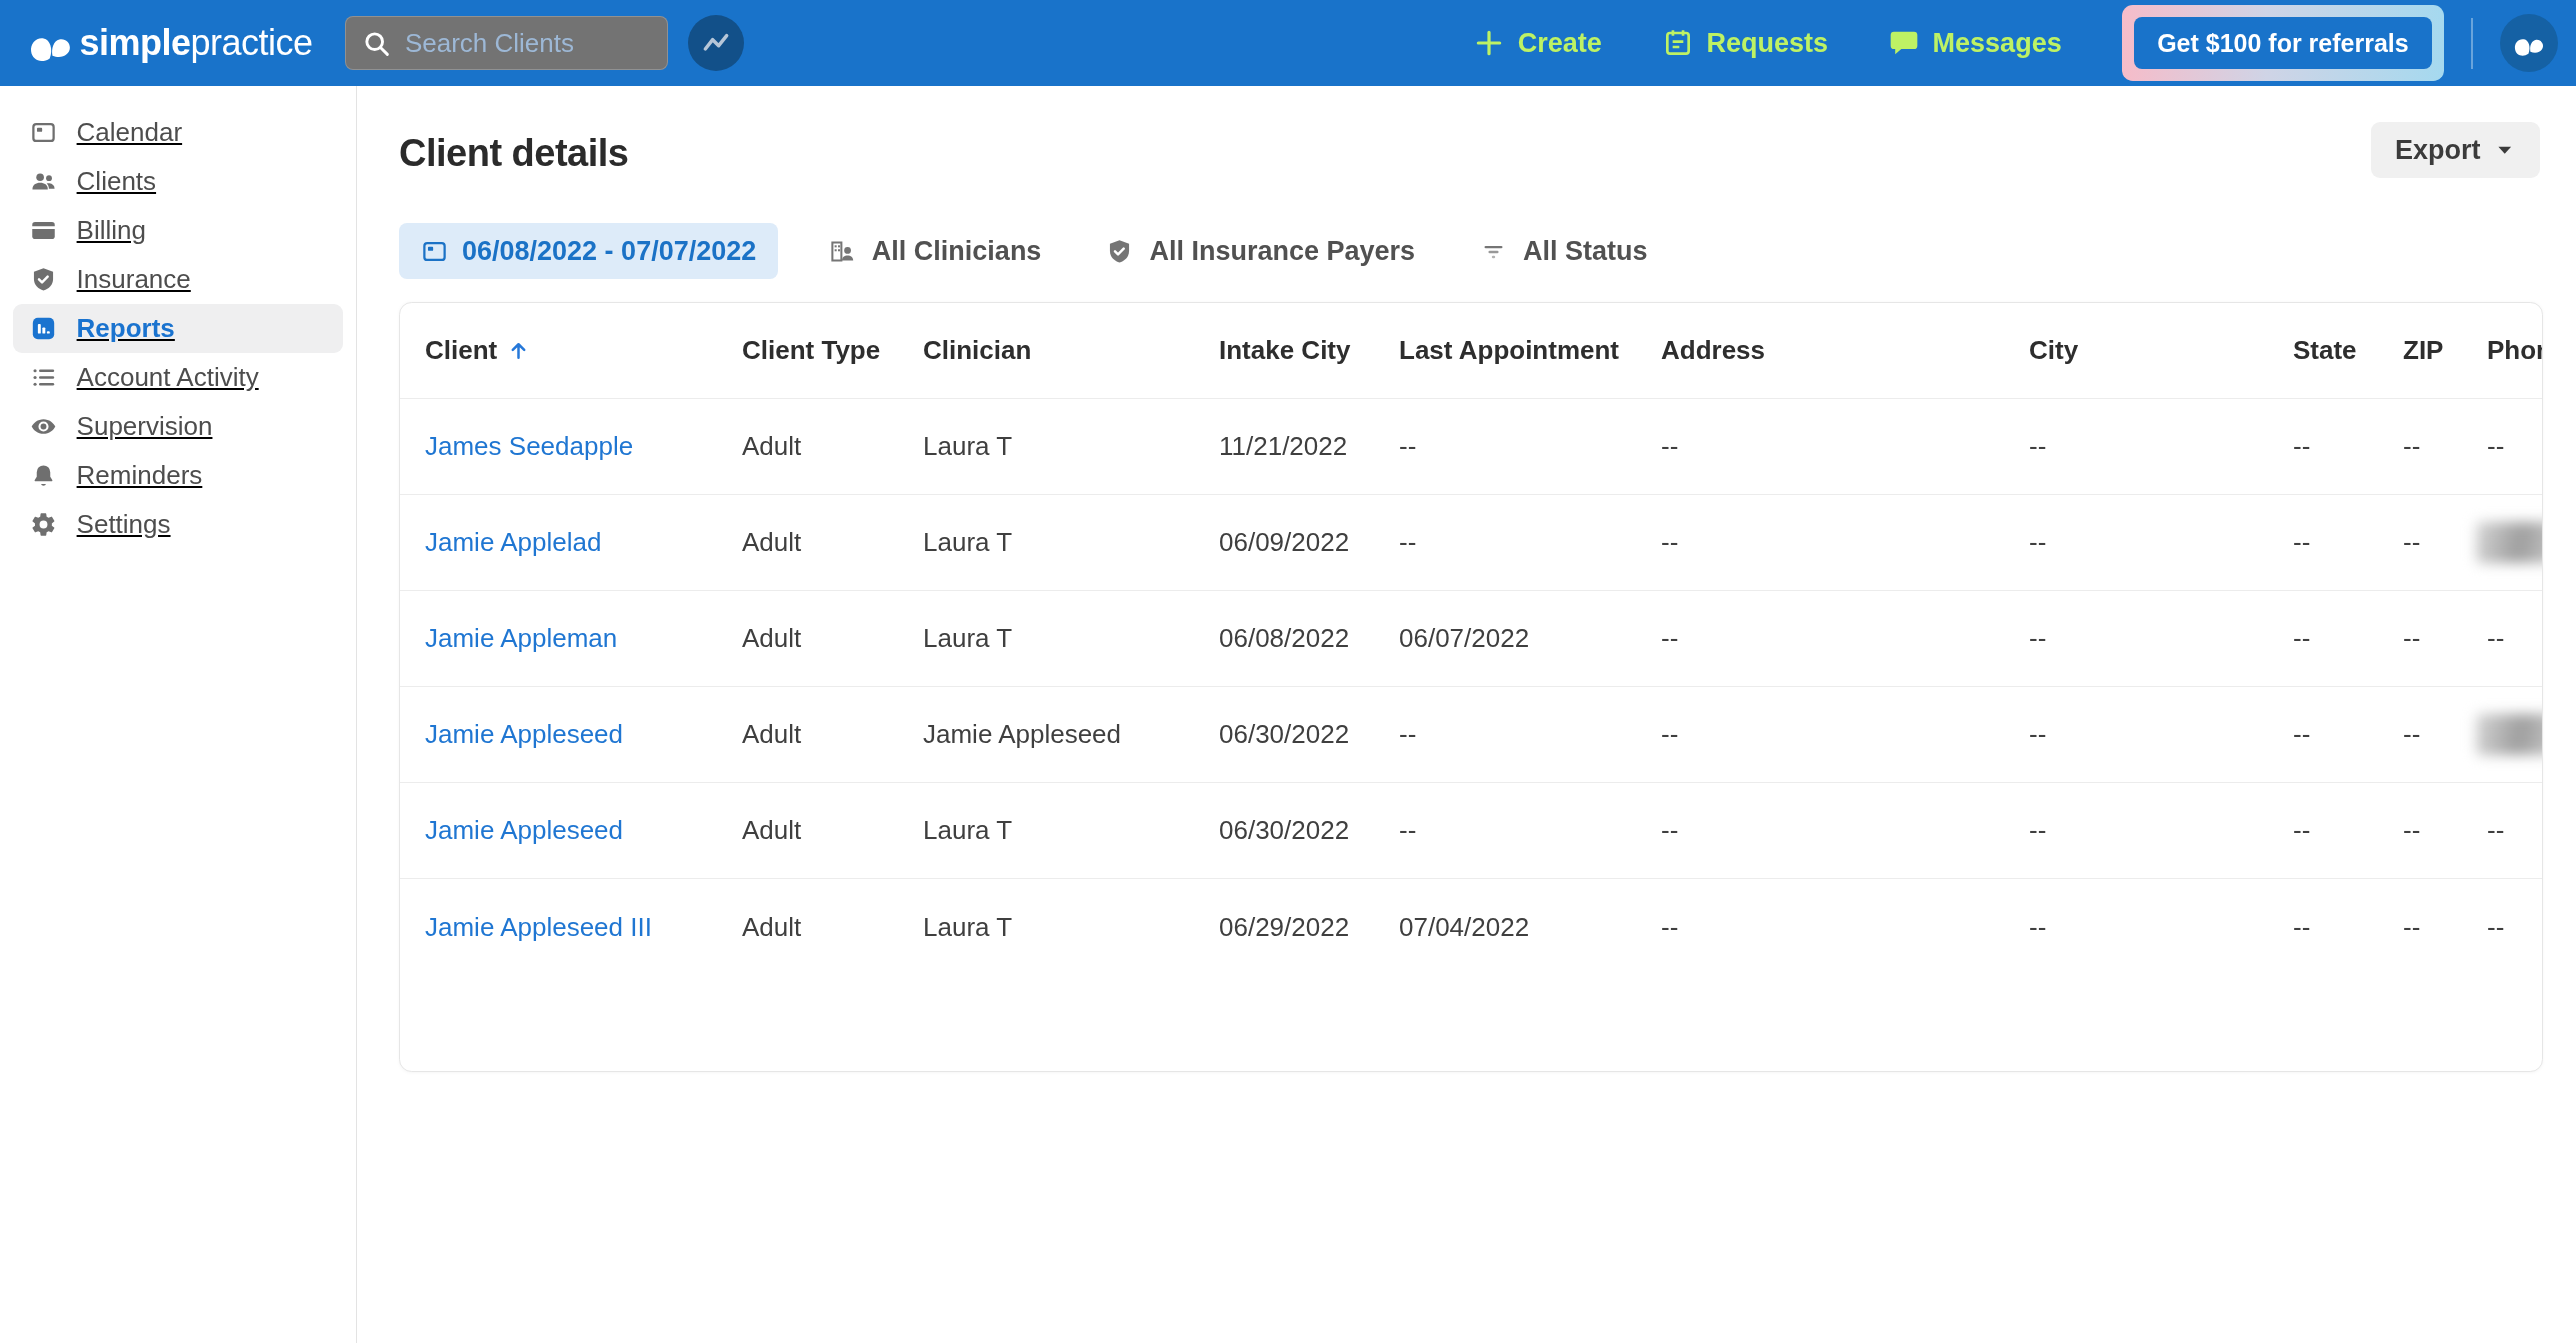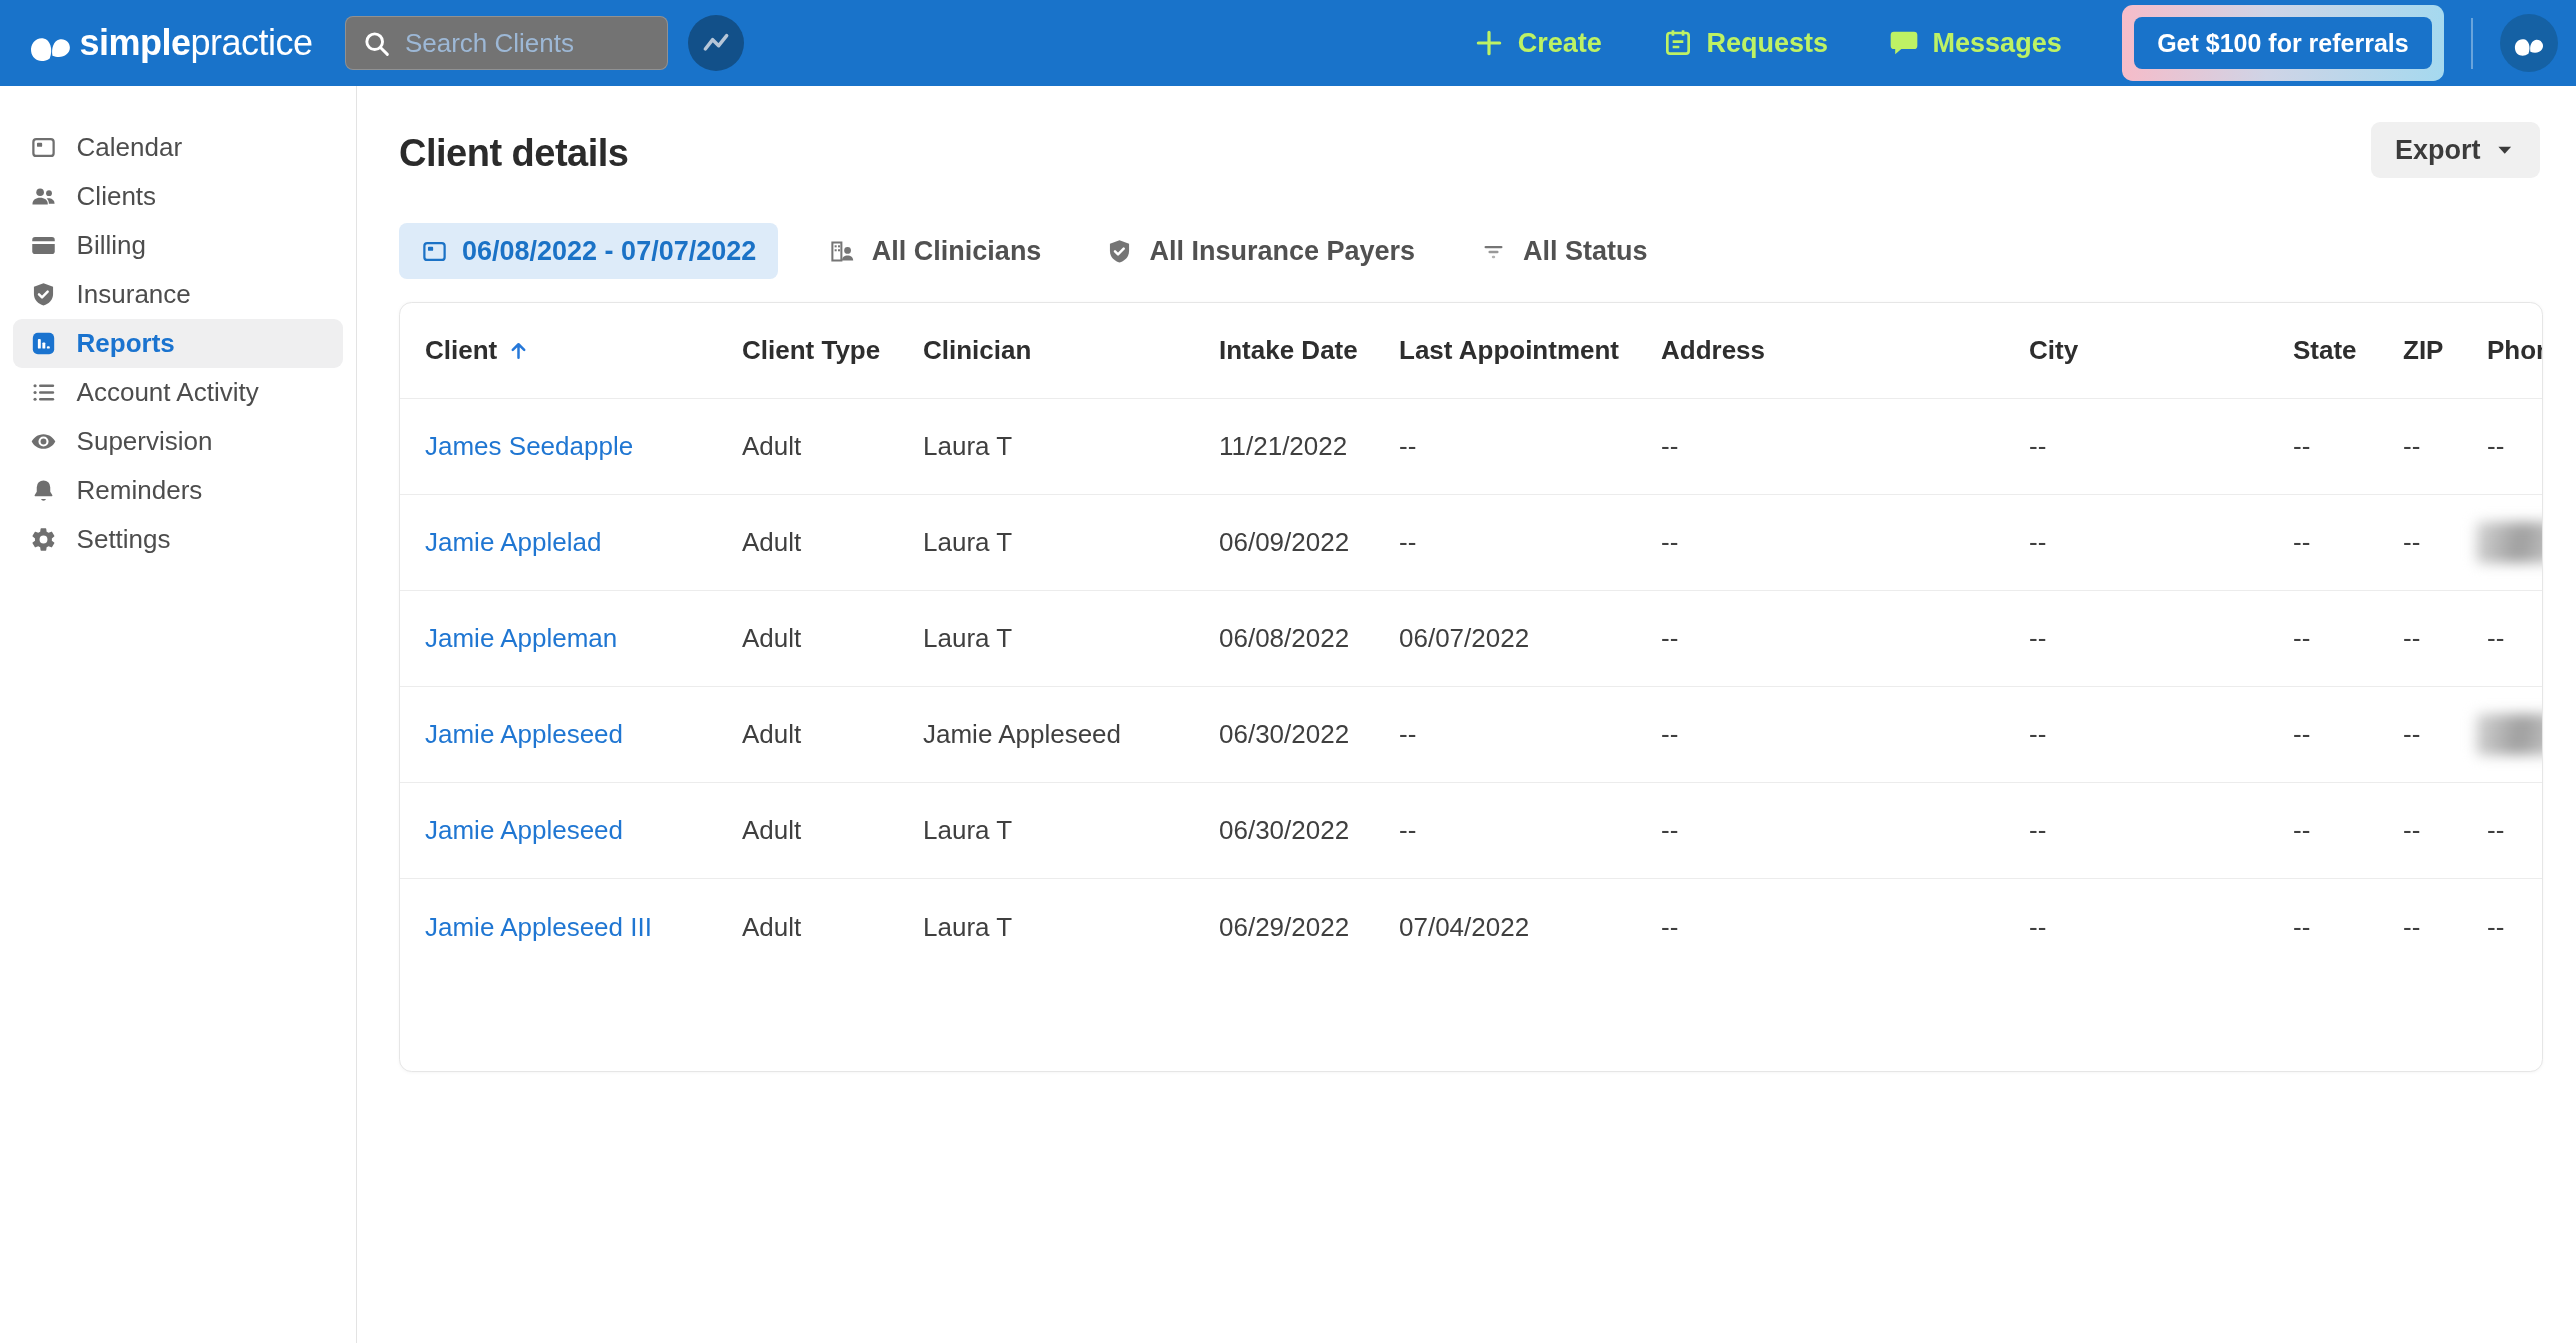--- a/index.html
+++ b/index.html
@@ -32,21 +32,21 @@
               background:linear-gradient(90deg,#f6bcc9,#cfd4e6 45%,#a5d9ef); cursor:pointer; }
   .referral-inner { background:#1973ca; border-radius:8px; height:52px; padding:0 23.5px;
                     display:flex; align-items:center; color:#fff; font-size:25px; font-weight:700; }
   .top-divider { width:1.8px; height:51px; background:rgba(255,255,255,0.35); margin:0 27px; }
   .avatar { width:58px; height:58px; border-radius:50%; background:#1561a4; margin-right:18px;
             display:flex; align-items:center; justify-content:center; cursor:pointer; }
   .avatar svg { width:34px; height:34px; color:#fff; }
 
   
   .sidebar { position:absolute; left:0; top:86px; width:357px; height:1258px;
-             background:#fff; border-right:1.8px solid #e3e3e3; padding-top:37px; }
+             background:#fff; border-right:1.8px solid #e3e3e3; padding-top:22px;text-decoration:underline; }
   .side-item { height:49px; margin:0 12.6px; border-radius:9px; display:flex; align-items:center;
                padding-left:17px; cursor:pointer; }
   .side-item .icn { width:27px; height:27px; color:#6f6f6f; display:flex; }
   .side-item .icn svg { width:27px; height:27px; }
   .side-item .lbl { margin-left:20px; font-size:26px; color:#4d4d4d; }
   .side-item.active { background:#efeff0; }
   .side-item.active .icn { color:#1a73cf; }
   .side-item.active .lbl { color:#1a73cf; font-weight:700; }
 
   
@@ -307,21 +307,21 @@
             </svg>
           </span>
         </div>
         <div class="tcell" style="width: 181px;">
           <span>Client Type</span>
         </div>
         <div class="tcell" style="width: 296px;">
           <span>Clinician</span>
         </div>
         <div class="tcell" style="width: 180px;">
-          <span>Intake Date</span>
+          <span>Intake City</span>
         </div>
         <div class="tcell" style="width: 262px;">
           <span>Last Appointment</span>
         </div>
         <div class="tcell" style="width: 368px;">
           <span>Address</span>
         </div>
         <div class="tcell" style="width: 264px;">
           <span>City</span>
         </div>

